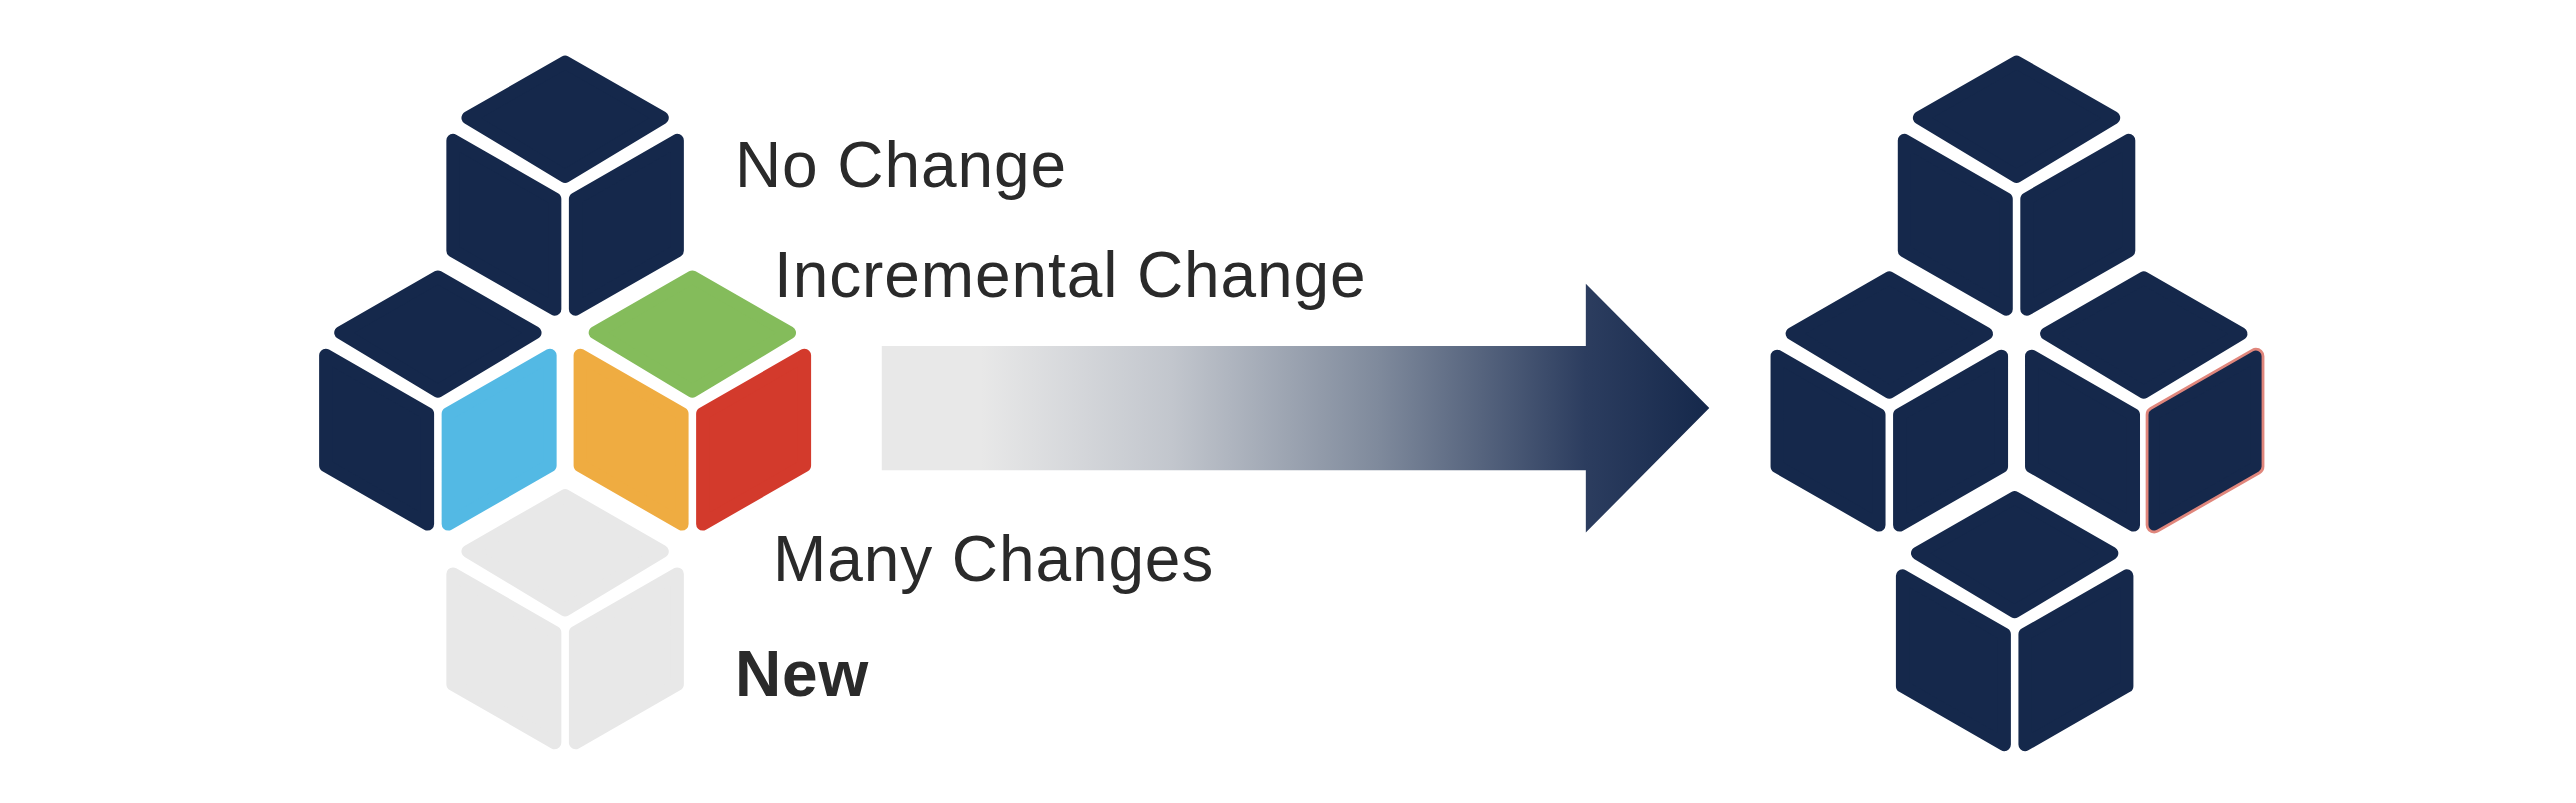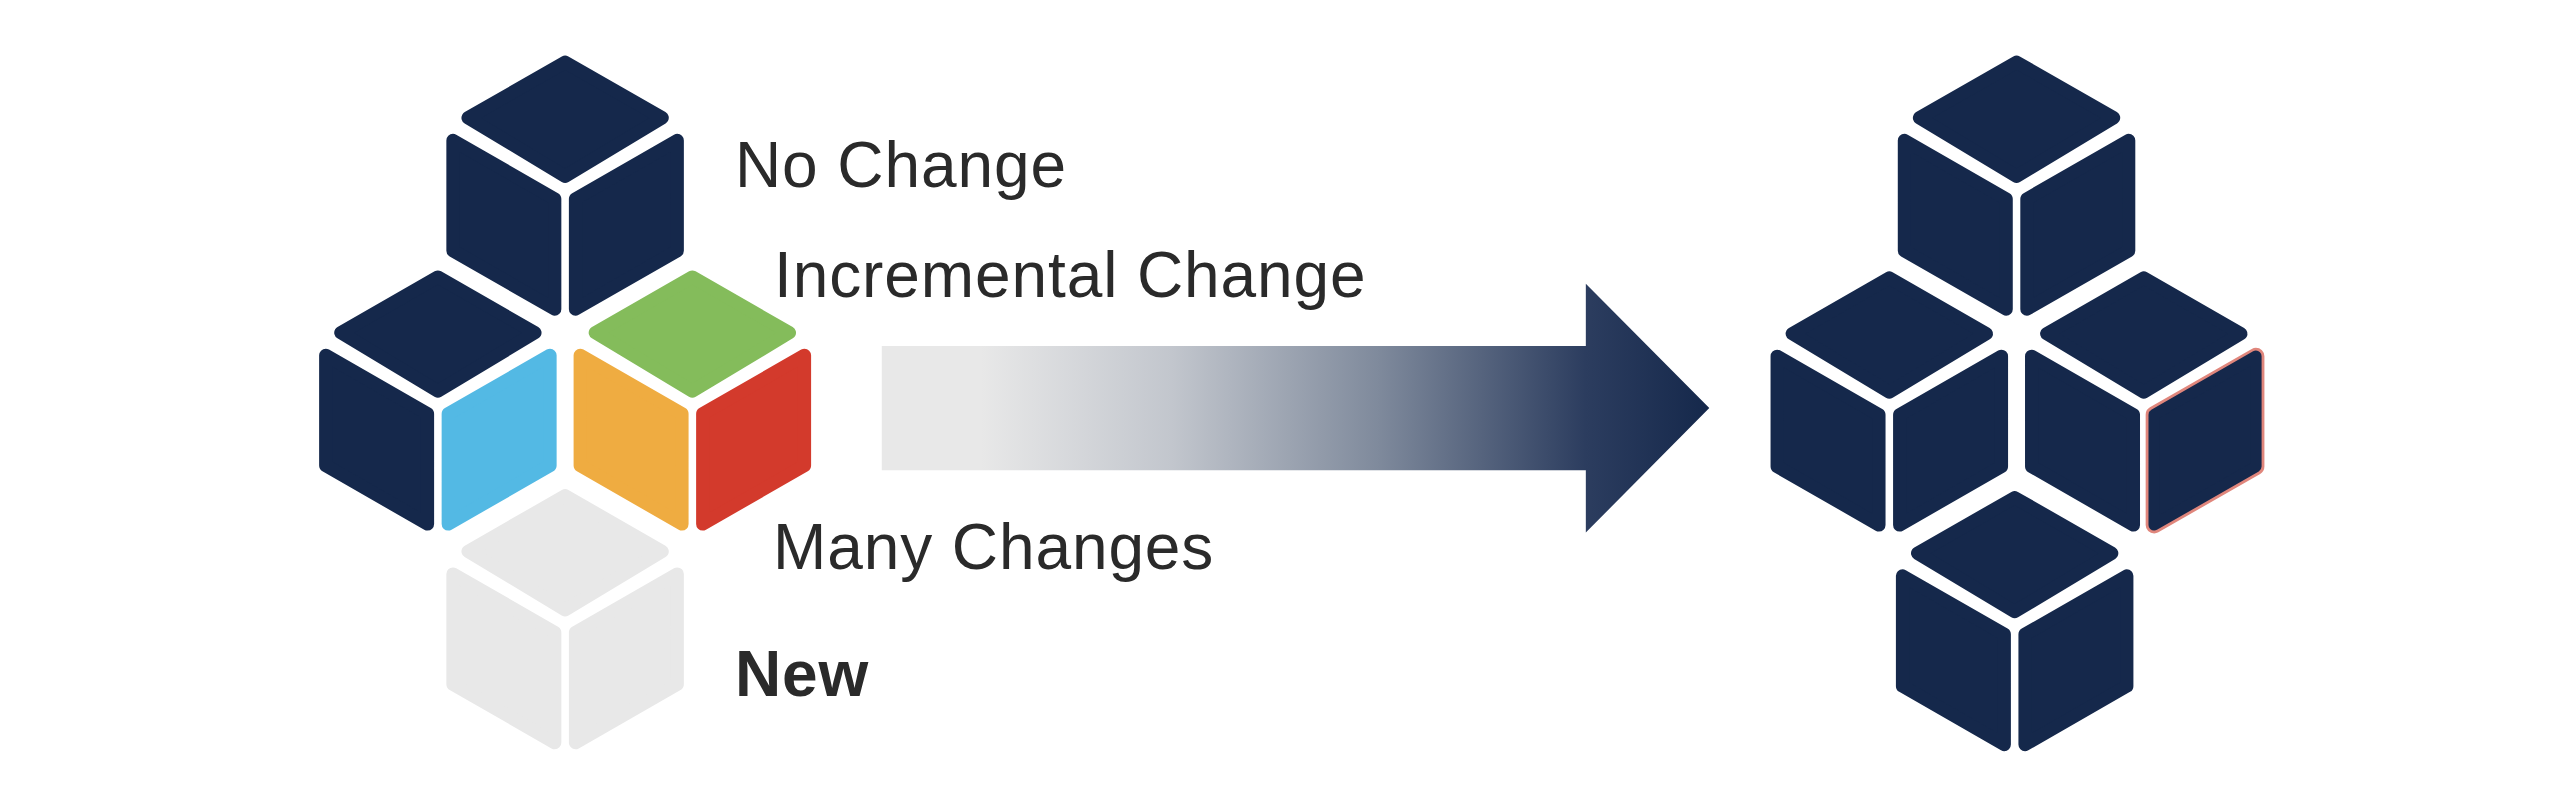--- a/index.html
+++ b/index.html
@@ -84,15 +84,15 @@
     <g>
       <polygon fill="#15284b" stroke="#15284b" points="2137,528 2240,587 2137,649 2034,587"></polygon>
       <polygon fill="#15284b" stroke="#15284b" points="2018,611 2126,673 2126,790 2018,728"></polygon>
       <polygon fill="#15284b" stroke="#15284b" points="2256,611 2148,673 2148,790 2256,728"></polygon>
     </g>
   </g>
 </svg>
 
 <div class="label" style="left:735px; top:133px;">No Change</div>
 <div class="label" style="left:774px; top:243px;">Incremental Change</div>
-<div class="label" style="left:773px; top:515px;text-align:center;">Many Changes</div>
+<div class="label" style="left:773px; top:527px;text-align:center;">Many Changes</div>
 <div class="label" style="left:735px; top:642px;font-weight:bold;">New</div>
 
 
 </body></html>

